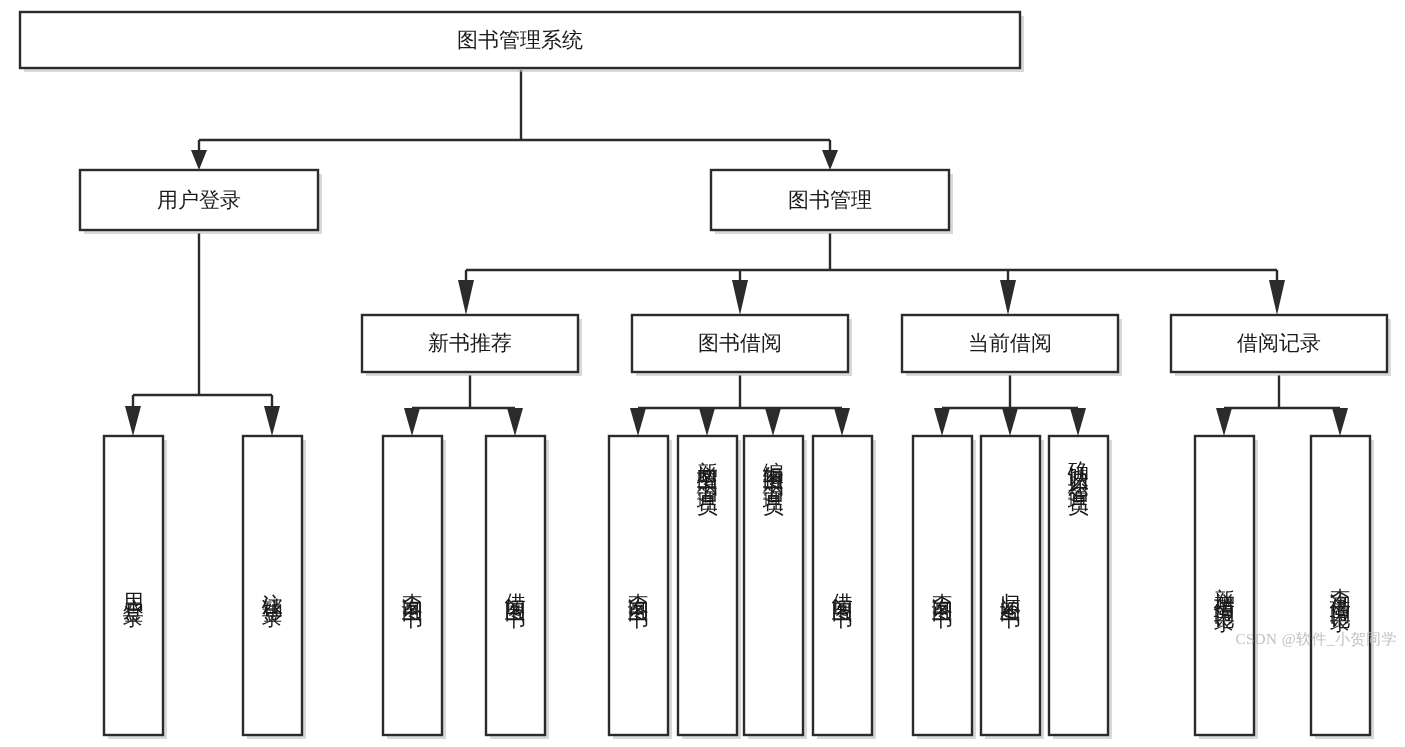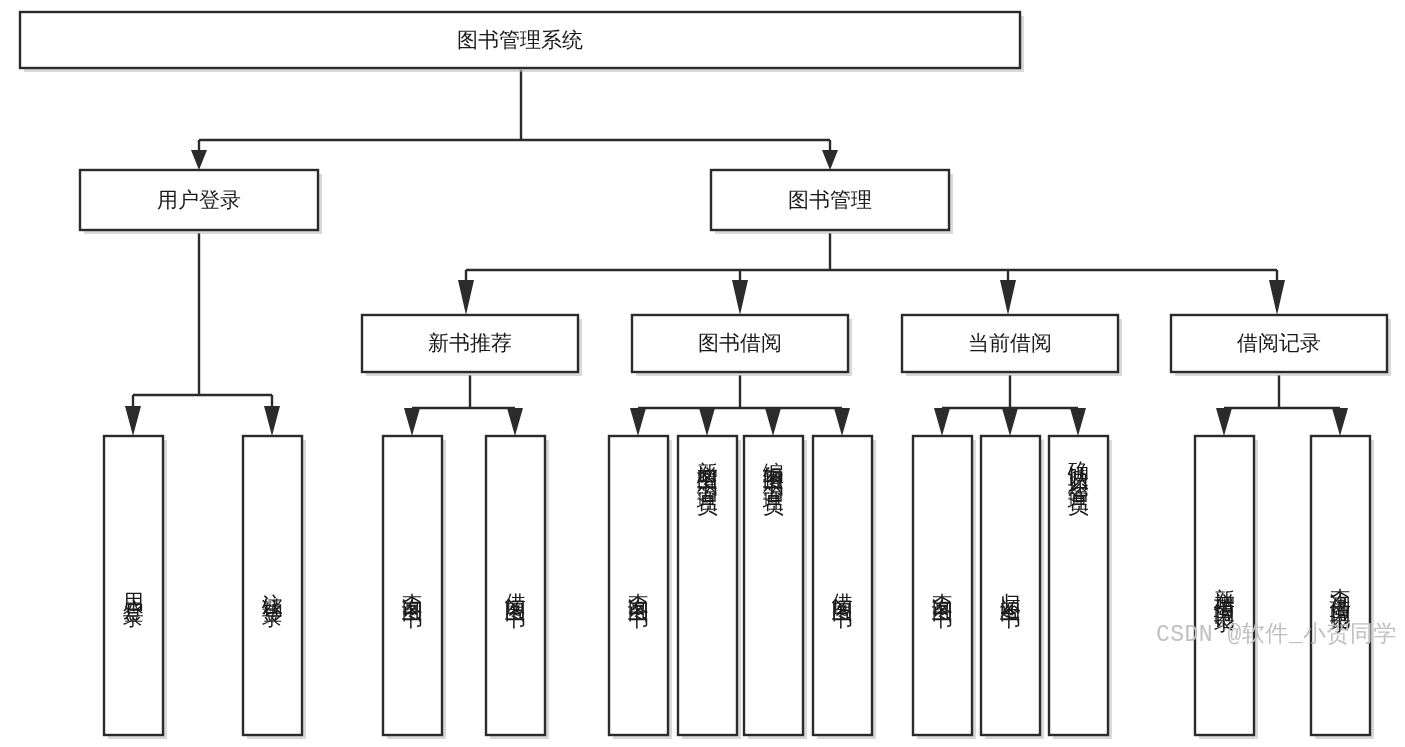--- a/index.html
+++ b/index.html
@@ -65,22 +65,22 @@
     font-size: 21px;
     line-height: 1.32;
     letter-spacing: 5px;
     color: #1a1a1a;
     white-space: nowrap;
   }
   .watermark {
     position: absolute;
     right: 8px;
     bottom: 6px;
-    font-family: Liberation Mono, monospace;
-    font-size: 23px;
+    font-family: Liberation Serif, serif;
+    font-size: 15px;
     color: #c0c0c0;
     letter-spacing: 0.5px;
     user-select: none;
   }
 </style>
 </head>
 <body>
 
 <div id="diagram-root">
 

